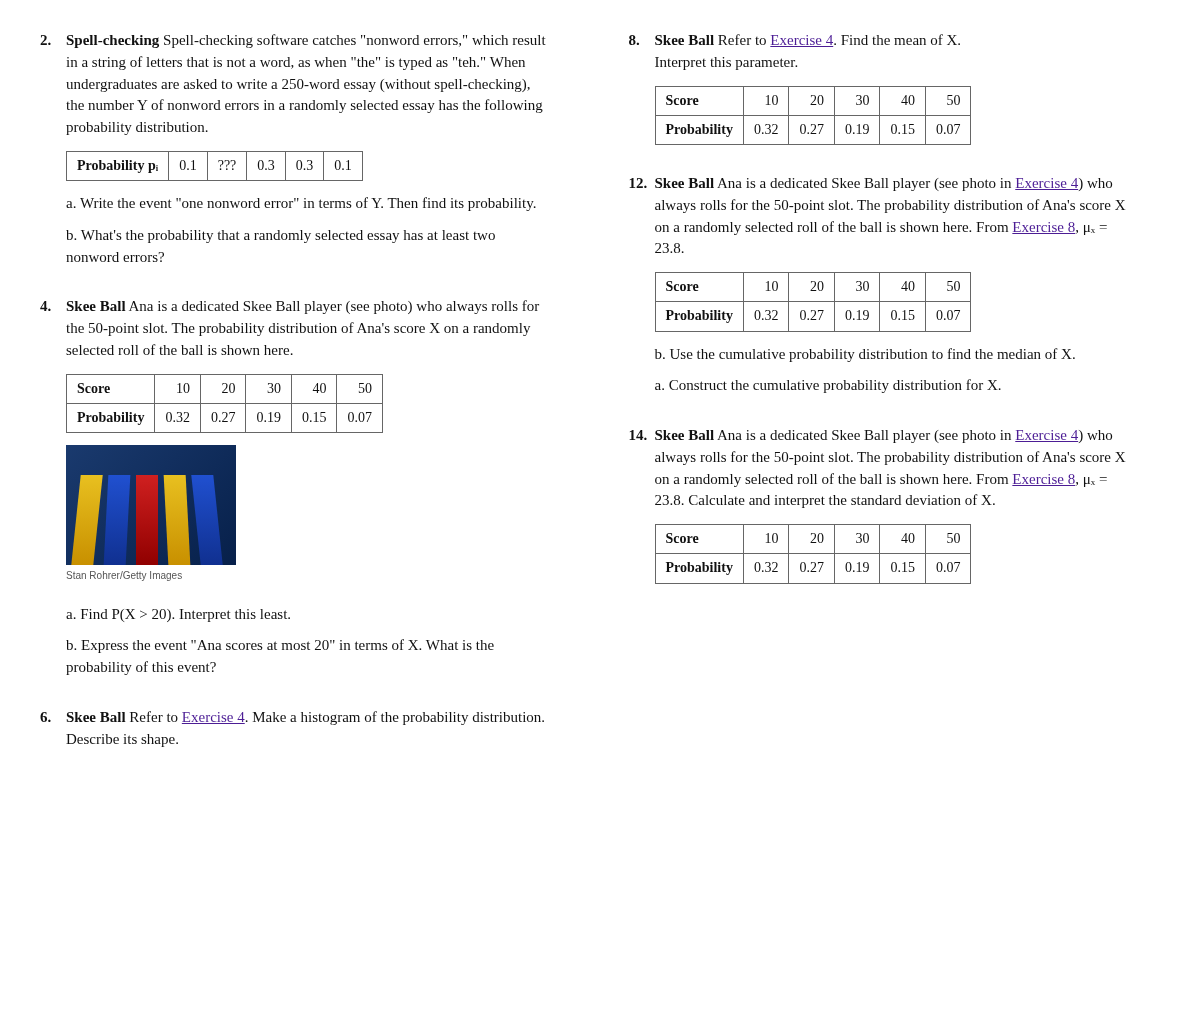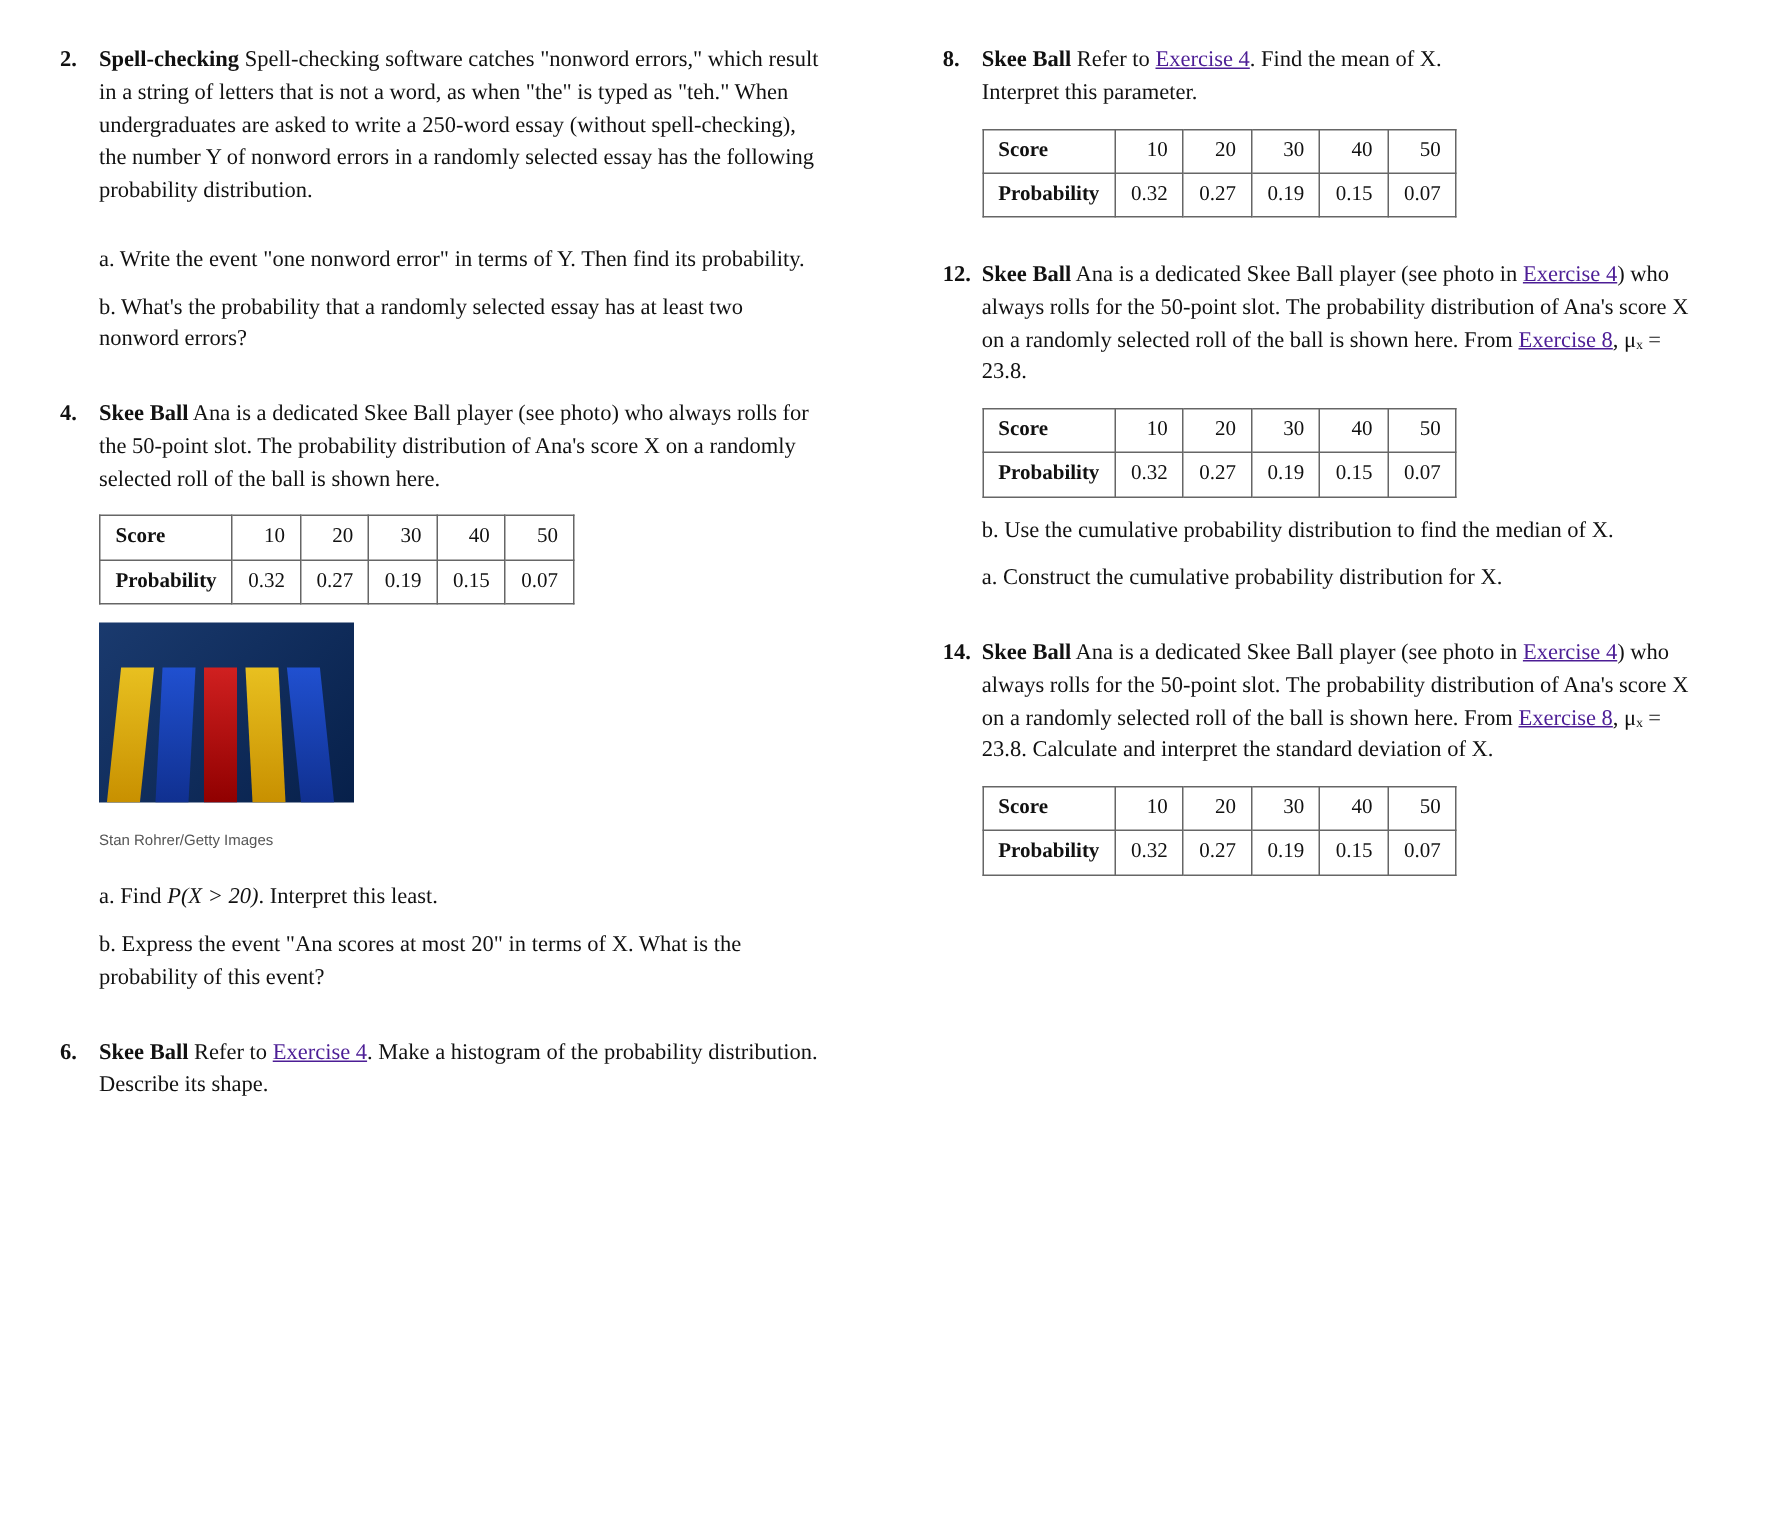--- a/index.html
+++ b/index.html
@@ -14,21 +14,21 @@
   }
   .col { flex: 1; }
   .problem { margin-bottom: 28px; }
   .lead { display: flex; align-items: flex-start; }
   .num { font-weight: bold; min-width: 26px; flex-shrink:0; }
   .body-text { }
   .title-run { font-weight: bold; }
   .sub { margin-left: 26px; margin-top: 10px; }
   .sub-row { margin-bottom: 10px; }
   a.link { color: #4c1d95; text-decoration: underline; }
-  .ital { font-style: italic; }
+  .ital { }
   table.dat {
     border-collapse: collapse;
     margin: 12px 0 12px 26px;
     font-family: Liberation Serif, serif;
     font-size: 14px;
   }
   table.dat th, table.dat td {
     border: 1px solid #666;
     padding: 4px 10px;
     text-align: right;
@@ -36,36 +36,44 @@
   }
   table.dat .rowh { text-align: left; font-weight: bold; }
   .photo {
     width: 170px; height: 120px;
     margin-left: 26px;
     background: linear-gradient(135deg,#1a3a6e 0%, #07204a 100%);
     position: relative;
     overflow:hidden;
   }
   .lane { position:absolute; bottom:0; width:22px; height:90px; }
-  .cap { font-size:10px; color:#555; margin-left:26px; margin-top:19px; font-family:Arial,sans-serif; }
+  .cap { font-size:10px; color:#555; margin-left:26px; margin-top:4px; font-family:Arial,sans-serif; }
 </style>
 </head>
 <body>
 
 <div class="col">
 
   <div class="problem">
     <div class="lead">
       <span class="num">2.</span>
       <span class="body-text">
         <span class="title-run">Spell-checking</span><span> Spell-checking software catches "nonword errors," which result in a string of letters that is not a word, as when "the" is typed as "teh." When undergraduates are asked to write a 250-word essay (without spell-checking), the number Y of nonword errors in a randomly selected essay has the following probability distribution.</span>
       </span>
     </div>
     <table class="dat">
       <tbody>
+      <tr>
+            <td class="rowh">Probability pᵢ</td>
+        <td>0.1</td>
+            <td>???</td>
+            <td>0.3</td>
+            <td>0.3</td>
+            <td>0.1</td>
+          </tr>
     </tbody>
       </table>
     <div class="sub">
       <div class="sub-row">a. Write the event "one nonword error" in terms of Y. Then find its probability.</div>
       <div class="sub-row">b. What's the probability that a randomly selected essay has at least two nonword errors?</div>
     </div>
   </div>
 
   <div class="problem">
     <div class="lead">

